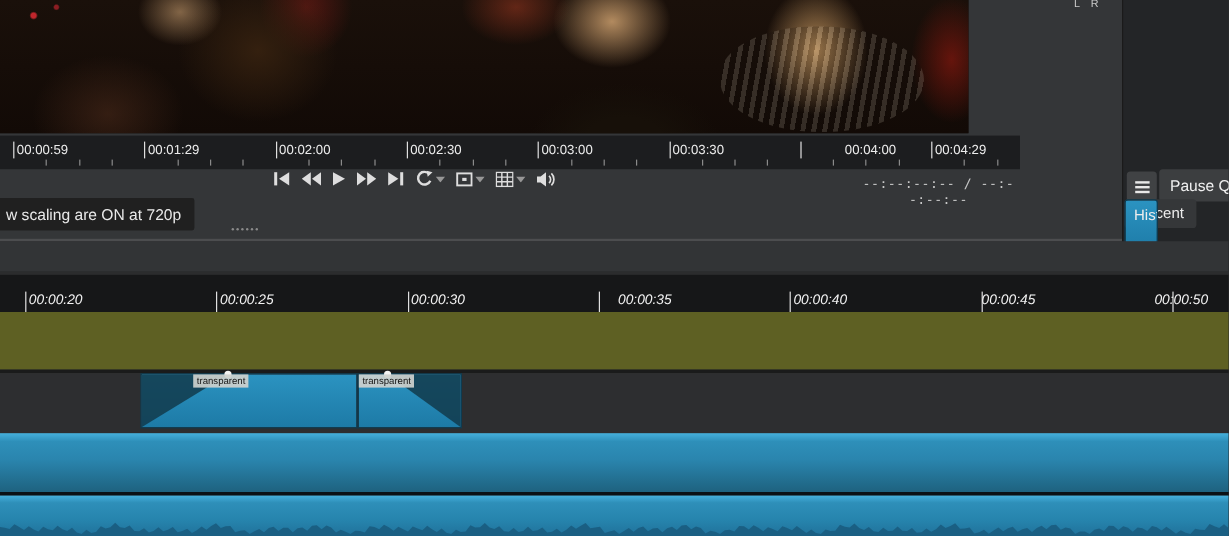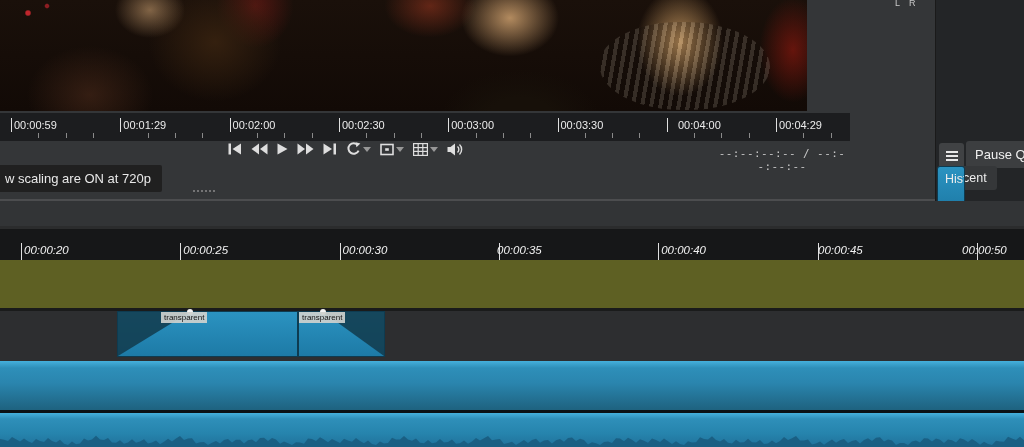--- a/index.html
+++ b/index.html
@@ -136,21 +136,21 @@
       <span class="tlabel" style="left: 451.2px;">00:03:00</span>
       <div class="mtick" style="left: 475.525px;"></div>
       <div class="mtick" style="left: 502.85px;"></div>
       <div class="mtick" style="left: 530.175px;"></div>
       <div class="tick" style="left: 557.5px;"></div>
       <span class="tlabel" style="left: 560.5px;">00:03:30</span>
       <div class="mtick" style="left: 584.825px;"></div>
       <div class="mtick" style="left: 612.15px;"></div>
       <div class="mtick" style="left: 639.475px;"></div>
       <div class="tick" style="left: 666.8px;"></div>
-      <span class="tlabel" style="left: 678px;">00:04:00</span>
+      <span class="tlabel" style="left: 704px;">00:04:00</span>
       <div class="mtick" style="left: 694.125px;"></div>
       <div class="mtick" style="left: 721.45px;"></div>
       <div class="mtick" style="left: 748.775px;"></div>
       <div class="tick" style="left: 776.1px;"></div>
       <span class="tlabel" style="left: 779.1px;">00:04:29</span>
       <div class="mtick" style="left: 803.425px;"></div>
       <div class="mtick" style="left: 830.75px;"></div>
     </div>
 
   <div class="transport">
@@ -253,21 +253,21 @@
   <div class="tl-band"></div>
 
   <div class="ruler ruler-bottom">
       <div class="tick" style="left: 21px;"></div>
       <span class="tlabel" style="left: 24px;">00:00:20</span>
       <div class="tick" style="left: 180.3px;"></div>
       <span class="tlabel" style="left: 183.3px;">00:00:25</span>
       <div class="tick" style="left: 339.6px;"></div>
       <span class="tlabel" style="left: 342.6px;">00:00:30</span>
       <div class="tick" style="left: 498.9px;"></div>
-      <span class="tlabel" style="left: 497px;">00:00:35</span>
+      <span class="tlabel" style="left: 515px;">00:00:35</span>
       <div class="tick" style="left: 658.2px;"></div>
       <span class="tlabel" style="left: 661.2px;">00:00:40</span>
       <div class="tick" style="left: 817.5px;"></div>
       <span class="tlabel" style="left: 818px;">00:00:45</span>
       <div class="tick" style="left: 976.8px;"></div>
       <span class="tlabel" style="left: 962px;">00:00:50</span>
     </div>
 
   <div class="track-olive">
     

